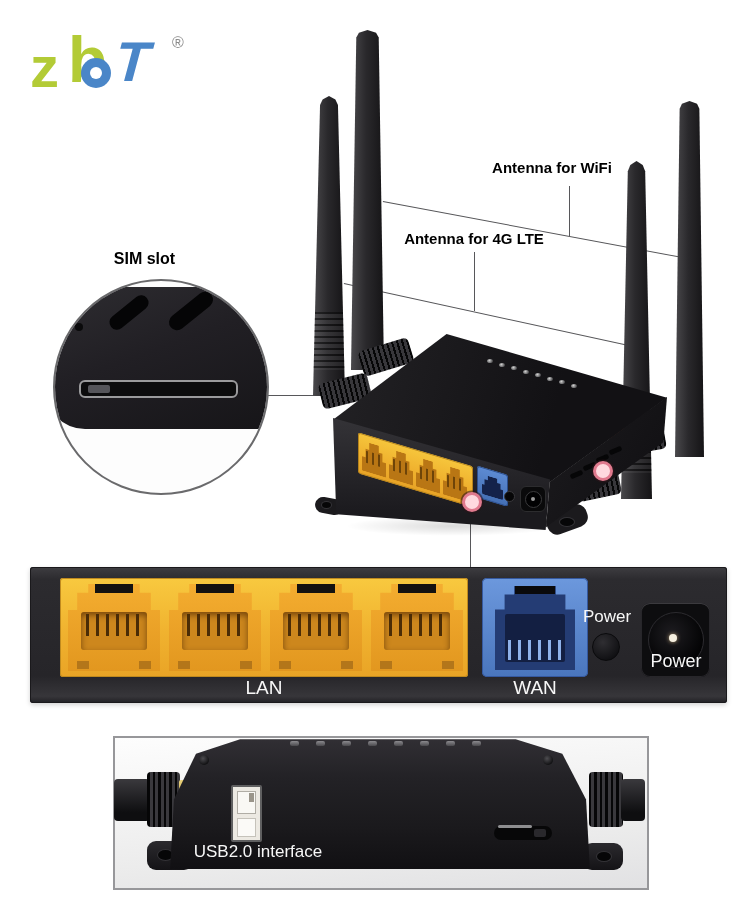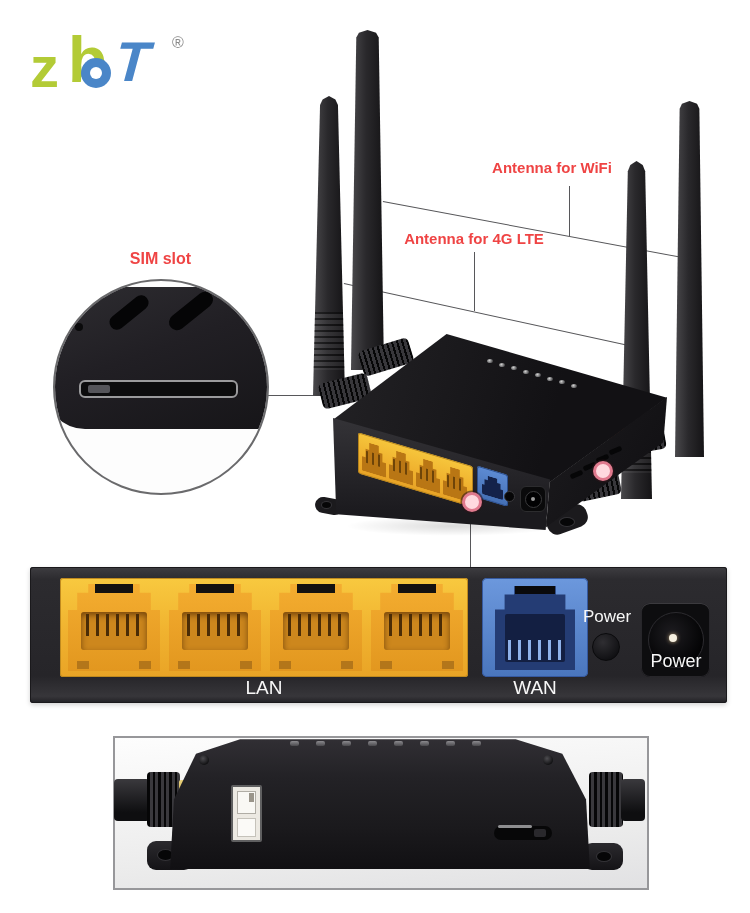--- a/index.html
+++ b/index.html
@@ -1,21 +1,21 @@
 <!DOCTYPE html>
 <html><head>
 <meta charset="utf-8">
 <style>
   html,body{margin:0;padding:0;background:#fff;}
   #canvas{position:relative;width:750px;height:913px;background:#ffffff;overflow:hidden;
           font-family:"Liberation Sans","DejaVu Sans",sans-serif;}
   .a{position:absolute;}
   
   .cl{position:absolute;background:#57575a;z-index:2;transform-origin:0 0;}
-  .lbl{position:absolute;z-index:20;font-weight:700;color:#ef4444;text-align:center;
+  .lbl{position:absolute;z-index:20;font-weight:700;color:#000000;text-align:center;
        text-shadow:-1px -1px 0 #fff,1px -1px 0 #fff,-1px 1px 0 #fff,1px 1px 0 #fff,
                    -2px 0 1px #fff,2px 0 1px #fff,0 -2px 1px #fff,0 2px 1px #fff;}
   .marker{position:absolute;z-index:11;width:14px;height:14px;border-radius:50%;
           border:3px solid #e07a8e;background:#ffd9df;box-shadow:0 0 0 1.5px rgba(45,20,26,.55);}
   
   .ant{position:absolute;z-index:3;background:linear-gradient(90deg,#4a494c 0%,#2a292c 45%,#151416 100%);}
   .taper1{clip-path:polygon(30% 1.2%,50% 0%,70% 1.2%,78% 3%,100% 100%,0% 100%,22% 3%);}
   .taper2{clip-path:polygon(24% .8%,50% 0%,76% .8%,84% 2.2%,100% 100%,0% 100%,16% 2.2%);}
   .rib::after{content:"";position:absolute;left:0;right:0;bottom:26px;height:58px;
       background:repeating-linear-gradient(180deg,rgba(0,0,0,.45) 0 2px,rgba(255,255,255,.06) 2px 6px);}
@@ -160,21 +160,21 @@
                 background:linear-gradient(160deg,#2e2d31 0%,#211f24 45%,#161518 100%);"></div>
     <div class="a" style="left:51px;top:24px;width:46px;height:15px;border-radius:8px;background:#050506;transform:rotate(-39deg);"></div>
     <div class="a" style="left:110px;top:22px;width:52px;height:16px;border-radius:8px;background:#050506;transform:rotate(-39deg);"></div>
     <div class="a" style="left:20px;top:42px;width:8px;height:8px;border-radius:50%;background:#0a0a0b;"></div>
     <div class="a" style="left:24px;top:99px;width:159px;height:18px;border-radius:6px;background:#0c0c0d;
                 border:2px solid #9a9a9c;box-sizing:border-box;">
       <span class="a" style="left:7px;top:3px;width:22px;height:8px;border-radius:2px;background:#55555a;"></span>
     </div>
   </div>
 
-  <div class="lbl" style="left:88px;top:250px;width:145px;font-size:16px;">SIM slot</div>
+  <div class="lbl" style="left:72px;top:250px;width:145px;font-size:16px;">SIM slot</div>
   <div class="lbl" style="left:472px;top:159px;width:160px;font-size:15px;">Antenna for WiFi</div>
   <div class="lbl" style="left:394px;top:230px;width:160px;font-size:15px;">Antenna for 4G LTE</div>
 
   <div class="a" style="left:30px;top:567px;width:697px;height:136px;border-radius:3px;z-index:12;
               background:linear-gradient(180deg,#3e3d41 0%,#2c2b2f 9%,#262529 80%,#37363a 95%,#201f23 100%);
               box-shadow:inset 0 0 0 1px #1a191c, 0 2px 5px rgba(0,0,0,.18);"></div>
 
   <div class="a" style="left:60px;top:578px;width:408px;height:99px;border-radius:3px;z-index:13;
               background:linear-gradient(180deg,#f8c93f 0%,#f0b22f 55%,#e9a426 100%);
               box-shadow:inset 0 0 0 1px #c08a1e;">
@@ -271,15 +271,16 @@
       <span class="a" style="left:4px;top:4px;width:19px;height:23px;background:#f9f8f4;border:1px solid #b0ada5;box-sizing:border-box;"></span>
       <span class="a" style="left:16px;top:6px;width:5px;height:9px;background:#9a958a;"></span>
       <span class="a" style="left:4px;top:31px;width:19px;height:19px;background:#fbfaf7;border:1px solid #c5c2ba;box-sizing:border-box;"></span>
     </div>
 
     <div class="a" style="left:326px;top:88px;width:58px;height:14px;border-radius:7px;background:#070708;">
       <span class="a" style="left:4px;top:-1px;width:34px;height:3px;border-radius:2px;background:#8e8e90;"></span>
       <span class="a" style="left:40px;top:3px;width:12px;height:8px;border-radius:2px;background:#29282c;"></span>
     </div>
 
+    <div class="ptext" style="left:15px;top:104px;width:150px;font-size:17px;">USB2.0 interface</div>
   </div>
 
 </div>
 
 </body></html>

